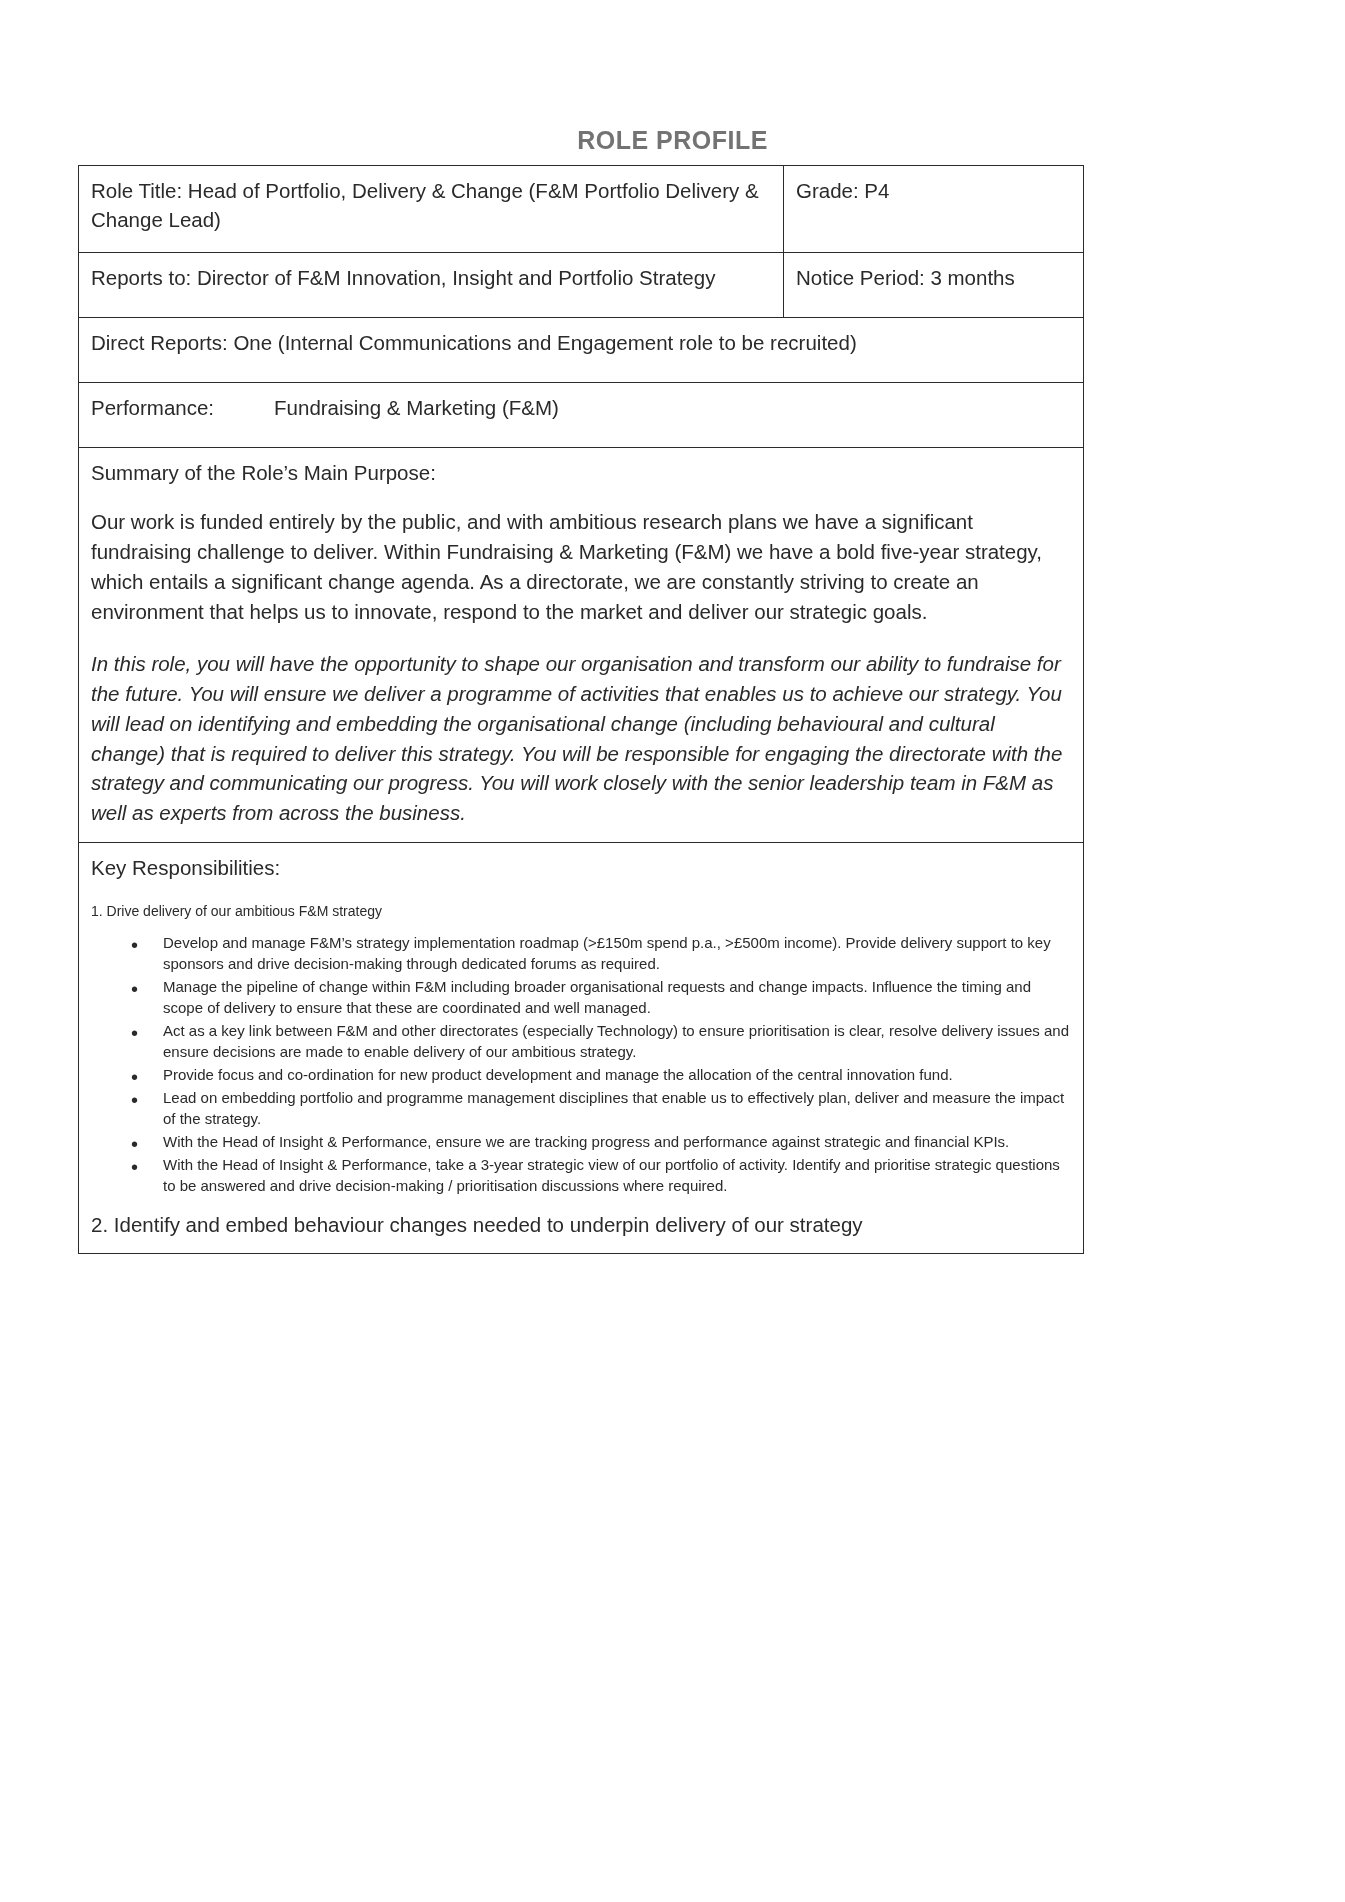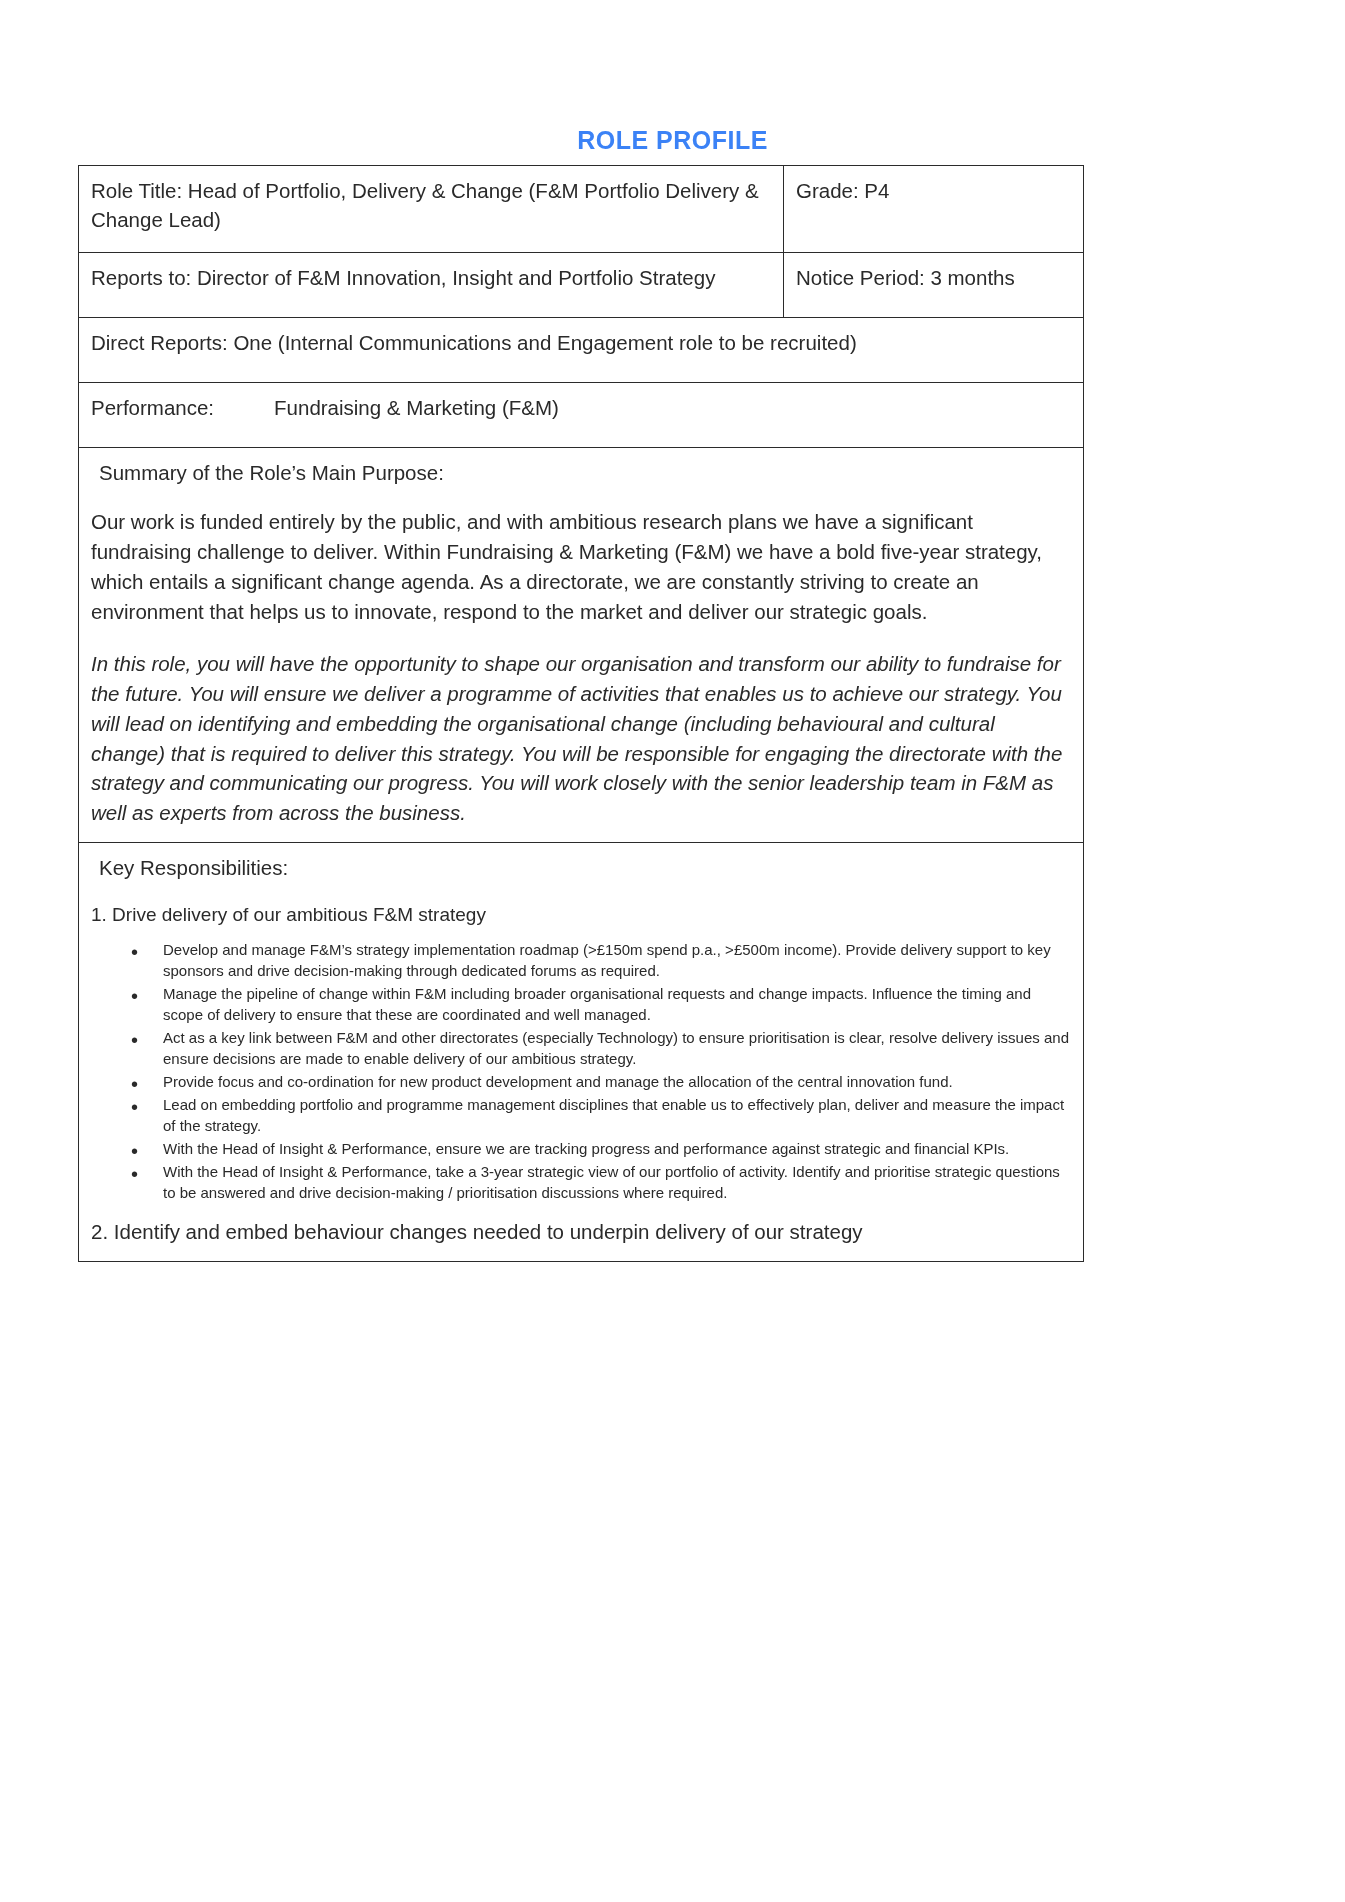--- a/index.html
+++ b/index.html
@@ -24,21 +24,21 @@
   }
   .doc-title {
     position: absolute;
     left: 0;
     top: 126px;
     width: 1345px;
     text-align: center;
     font-size: 25px;
     font-weight: bold;
     letter-spacing: 0.5px;
-    color: #3b82f6;
+    color: #737373;
   }
   .tbl {
     position: absolute;
     left: 78px;
     top: 165px;
     width: 955px;
     border-collapse: collapse;
     table-layout: fixed;
   }
   .tbl td {
@@ -54,33 +54,33 @@
   .col-right { width: 275px; }
 
   .cell-tall-1 { height: 62px; }
   .cell-tall-2 { height: 40px; }
   .indent-val { display: inline-block; padding-left: 60px; }
 
   .section-head {
     font-size: 20.5px;
     color: #2a2a2a;
     font-weight: 300;
-    margin: 0 0 20px 8px;
+    margin: 0 0 20px 0;
   }
   .para {
     font-size: 20.5px;
     line-height: 1.46;
     color: #2a2a2a;
     font-weight: 300;
     margin: 0 0 22px 0;
   }
   .para:last-child { margin-bottom: 0; font-style: italic; }
 
   .numhead {
-    font-size: 19px;
+    font-size: 14px;
     color: #2a2a2a;
     font-weight: 300;
     margin: 0 0 10px 0;
   }
   ul.bullets {
     margin: 0 0 0 0;
     padding: 0 0 0 72px;
     list-style: none;
   }
   ul.bullets li {

